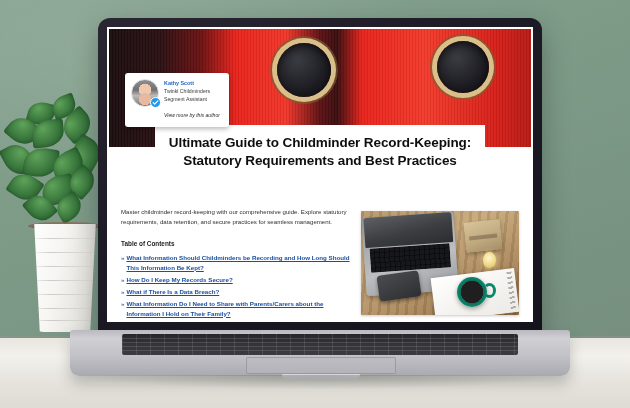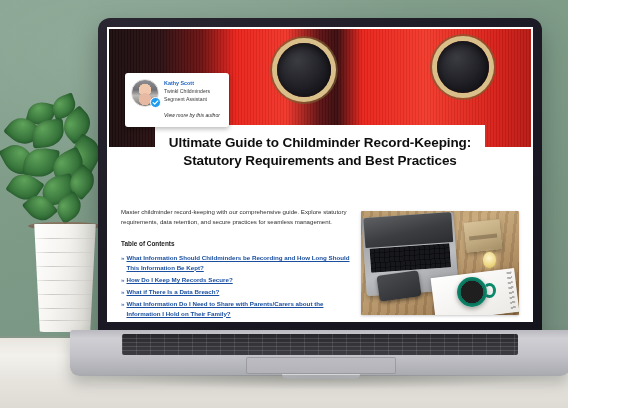--- a/index.html
+++ b/index.html
@@ -7,21 +7,21 @@
   html, body {
     width: 630px;
     height: 408px;
     overflow: hidden;
     font-family: "Liberation Sans", sans-serif;
   }
 
   
   #scene {
     position: relative;
-    width: 568px;
+    width: 630px;
     height: 408px;
     background: #7f9b88;
     overflow: hidden;
   }
   .wall {
     position: absolute;
     left: 0; top: 0; width: 630px; height: 341px;
     background: linear-gradient(160deg, #88a491 0%, #7d9a87 45%, #768f7f 100%);
   }
   .wall-sheen {

